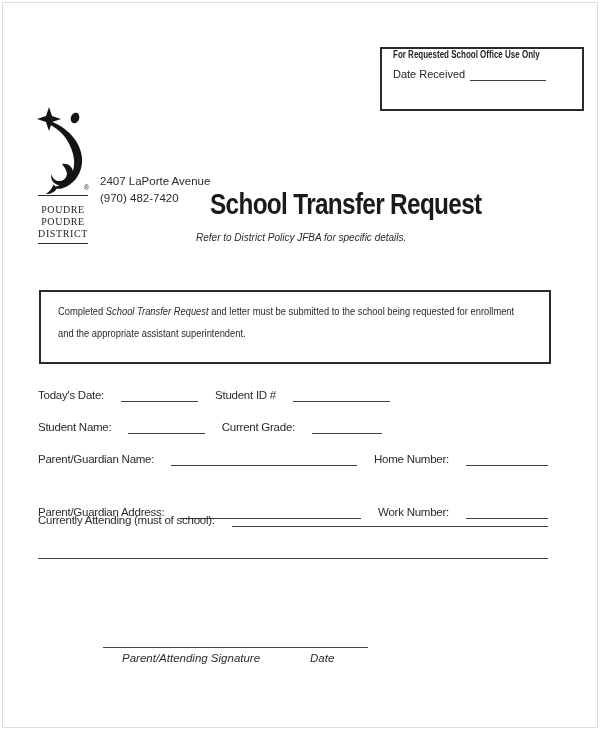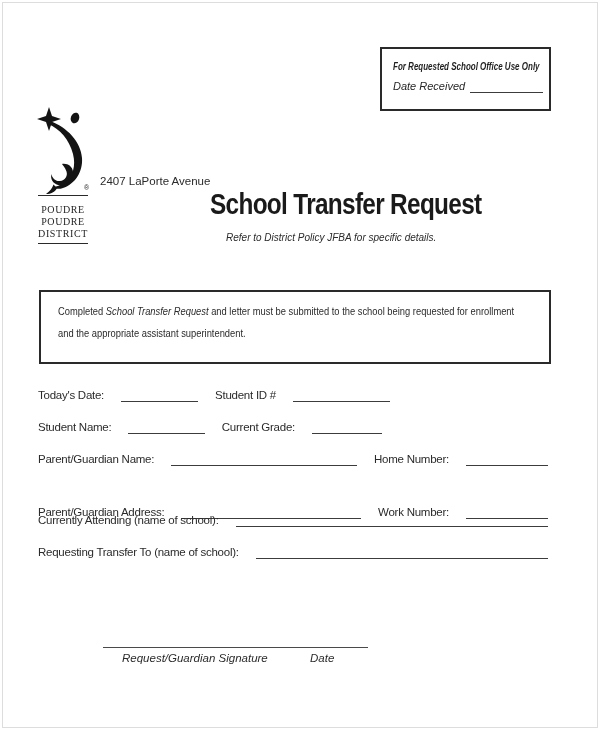--- a/index.html
+++ b/index.html
@@ -9,42 +9,42 @@
   }
   .sheet{position:absolute;inset:2px;border:1px solid #dddddd;}
   .abs{position:absolute;}
   .cx{display:inline-block;white-space:nowrap;transform-origin:0 50%;}
   .sx80{transform:scaleX(0.80);}
   .sx84{transform:scaleX(0.84);transform-origin:0 0;}
   .sx85{transform:scaleX(0.85);}
   .sx87{transform:scaleX(0.87);}
 
   
-  .office-box{left:380px;top:47px;width:171px;height:64px;border:2px solid #2a2a2a;
-    box-sizing:border-box;padding:12px 6px 0 11px;font-style:italic;}
+  .office-box{left:380px;top:47px;width:204px;height:64px;border:2px solid #2a2a2a;
+    box-sizing:border-box;padding:0 6px 0 11px;}
   .office-title{font-weight:bold;font-size:10px;color:#1f1f1f;}
   .office-date{margin-top:8px;font-size:11px;display:flex;align-items:flex-end;column-gap:5px;}
 
   
   .blank{border-bottom:1.2px solid #3c3c3c;height:12px;display:inline-block;}
 
   
   .logo-svg{left:36px;top:106px;}
   .reg-mark{left:84px;top:184px;font-size:7px;color:#1f1f1f;}
   .wordmark{left:38px;top:195px;width:50px;border-top:1px solid #2a2a2a;border-bottom:1px solid #2a2a2a;
     padding:8px 0 3px 0;text-align:center;font-family:"Liberation Serif",serif;
     font-size:10px;line-height:12px;letter-spacing:0.6px;color:#1f1f1f;}
 
   
   .address{left:100px;top:173px;font-size:11.5px;line-height:17px;color:#2b2b2b;}
 
   
   .title{left:210px;top:189px;font-size:29px;font-weight:bold;letter-spacing:-0.8px;
     line-height:31px;color:#1a1a1a;}
-  .subtitle{left:226px;top:231px;font-size:11.5px;font-style:italic;color:#2b2b2b;}
+  .subtitle{left:196px;top:231px;font-size:11.5px;font-style:italic;color:#2b2b2b;}
 
   
   .notice-box{left:39px;top:290px;width:512px;height:74px;border:2px solid #2a2a2a;
     box-sizing:border-box;padding:8px 0 0 17px;font-size:11px;line-height:22px;color:#2b2b2b;}
 
   
   .form-row{display:flex;align-items:flex-end;column-gap:17px;font-size:11.5px;
     letter-spacing:-0.25px;color:#2b2b2b;left:38px;}
   .lbl{white-space:nowrap;line-height:13px;}
   .grow{flex:1;}
@@ -79,20 +79,21 @@
 </svg>
 <div class="abs reg-mark">®</div>
 <div class="abs wordmark">
   <div>POUDRE</div>
   <div>POUDRE</div>
   <div>DISTRICT</div>
 </div>
 
 <div class="abs address">
   <div>2407 LaPorte Avenue</div>
+  <div>(970) 482-7420</div>
 </div>
 
 <div class="abs title">
   <span class="cx sx84">School Transfer Request</span>
 </div>
 <div class="abs subtitle">
   <span class="cx sx87">Refer to District Policy JFBA for specific details.</span>
 </div>
 
 <div class="abs notice-box">
@@ -122,24 +123,23 @@
 </div>
 
 <div class="abs form-row" style="top:506px;width:510px;">
   <span class="lbl">Parent/Guardian Address:</span>
   <span class="blank grow"></span>
   <span class="lbl">Work Number:</span>
   <span class="blank" style="width:82px;"></span>
 </div>
 
 <div class="abs form-row" style="top:514px;width:510px;">
-  <span class="lbl">Currently Attending (name of school):</span>
+  <span class="lbl">Currently Attending (must of school):</span>
   <span class="blank grow"></span>
 </div>
 
 <div class="abs form-row" style="top:546px;width:510px;">
-  <span class="lbl">Requesting Transfer To (name of school):</span>
   <span class="blank grow"></span>
 </div>
 
 <div class="abs sig-line"></div>
-<div class="abs sig-label" style="left:122px;">Request/Guardian Signature</div>
+<div class="abs sig-label" style="left:122px;">Parent/Attending Signature</div>
 <div class="abs sig-label" style="left:310px;">Date</div>
 
 </body></html>

